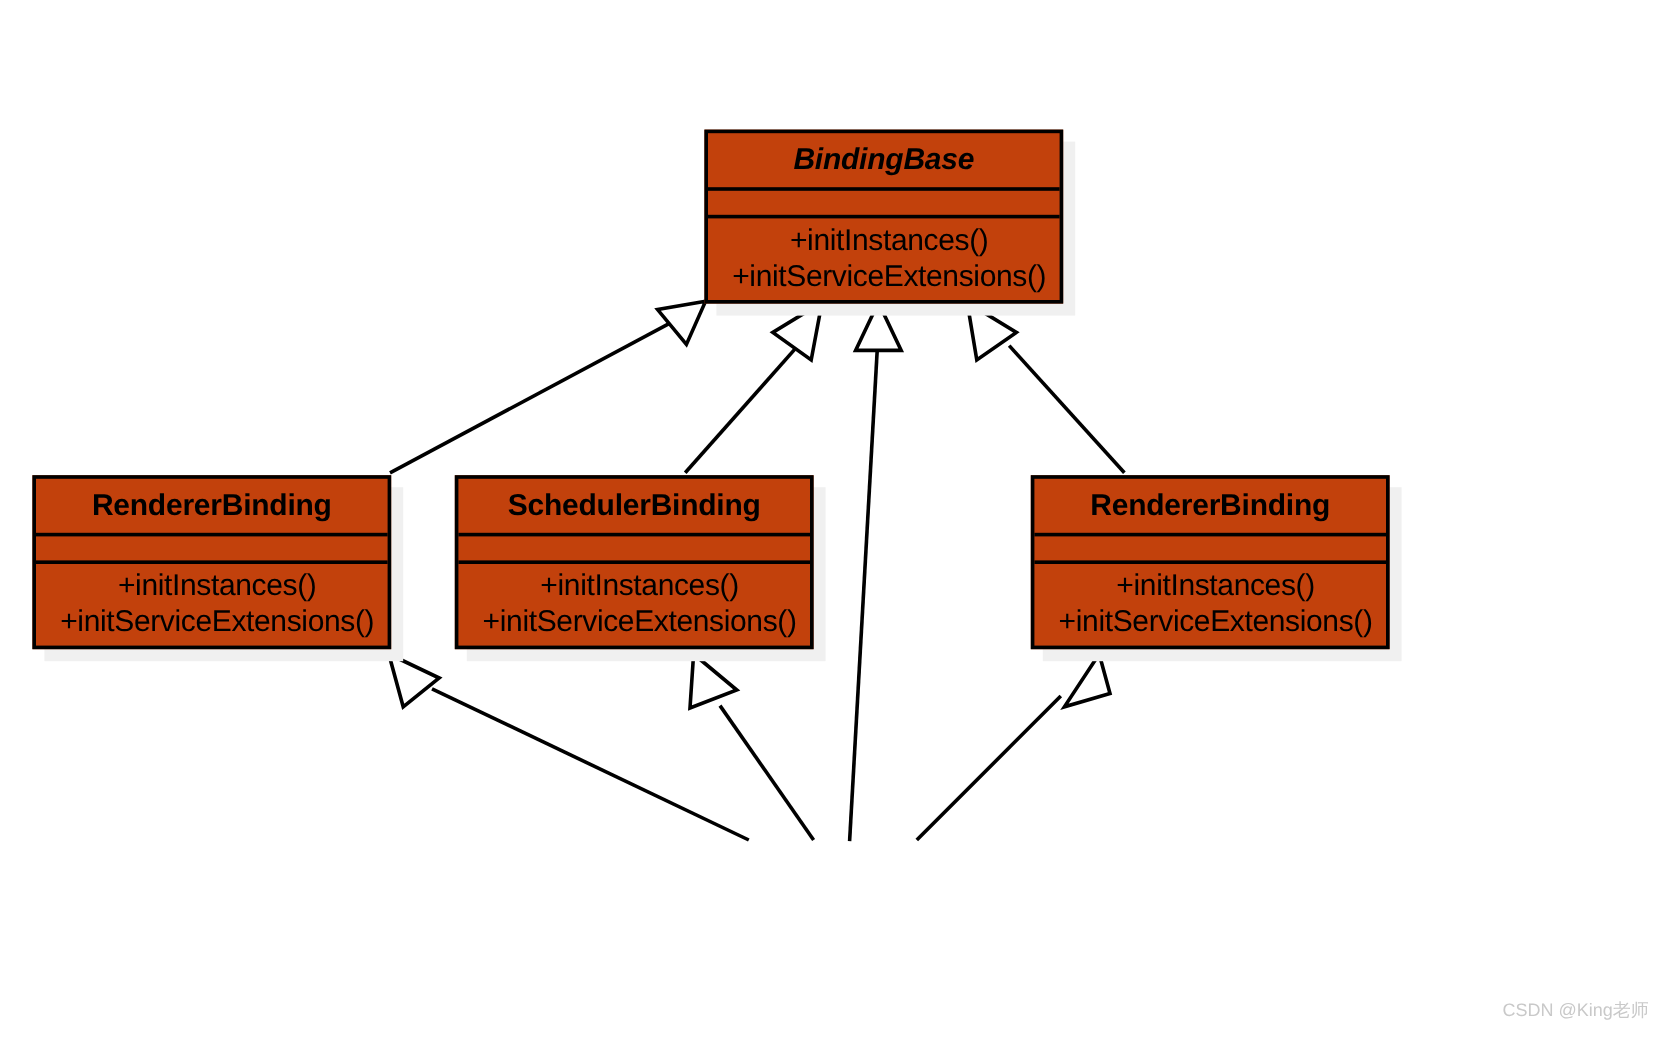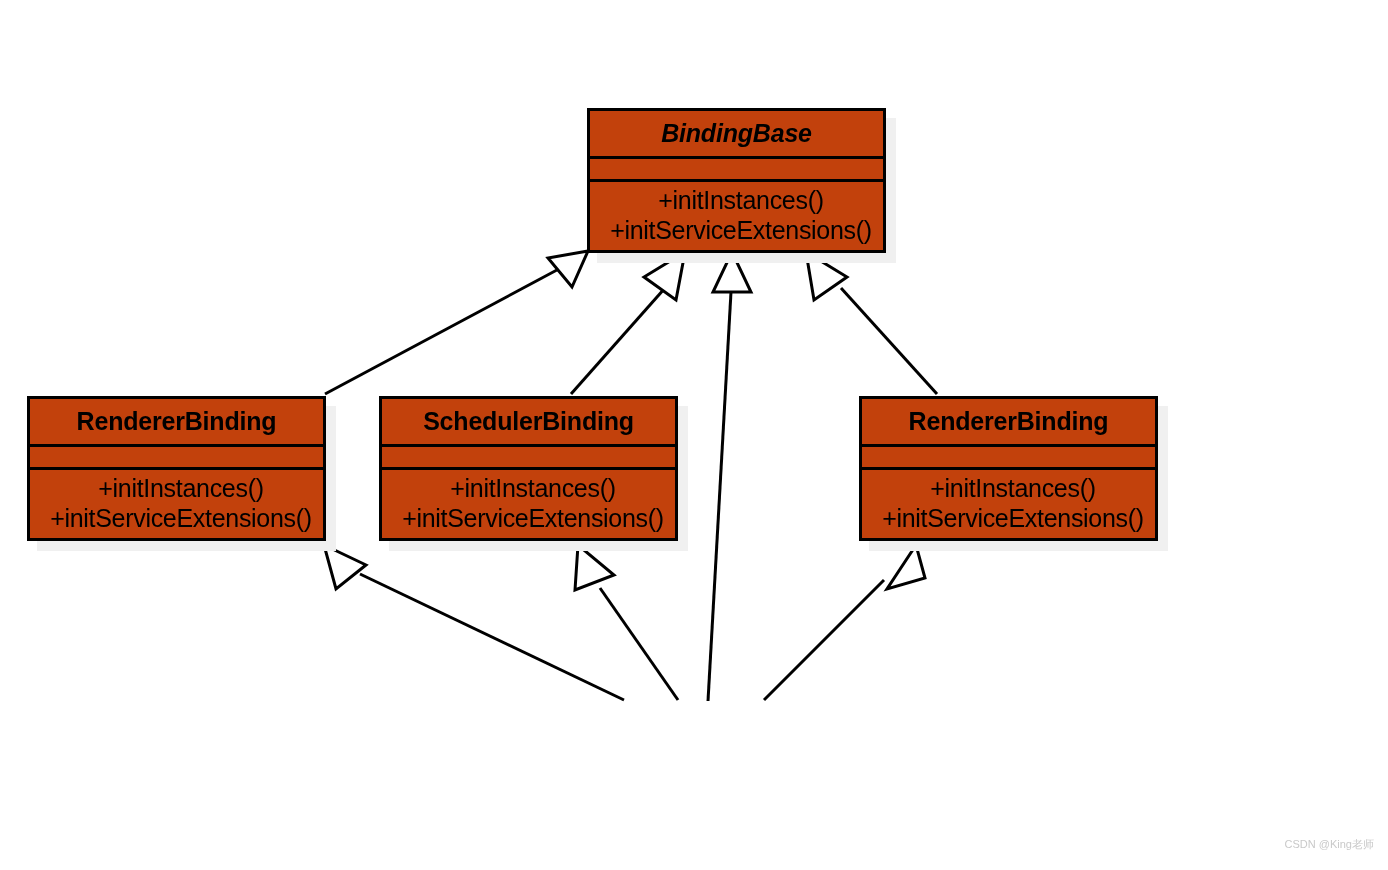--- a/index.html
+++ b/index.html
@@ -81,21 +81,21 @@
   #class-schedulerbinding   { left: 27px;   top: 396px; width: 299px; }
   #class-rendererbinding    { left: 379px;  top: 396px; width: 299px; }
   #class-widgetsbinding     { left: 859px;  top: 396px; width: 299px; }
   #class-widgetsflutterbinding { left: 556px; top: 702px; width: 299px; }
 
   
   #watermark {
     position: absolute;
     right: 14px;
     bottom: 18px;
-    font-size: 11px;
+    font-size: 15px;
     color: #c9c9c9;
     white-space: nowrap;
     z-index: 9;
     margin-top: 12px;
   }
 </style>
 </head>
 <body>
 
 <div id="canvas">

